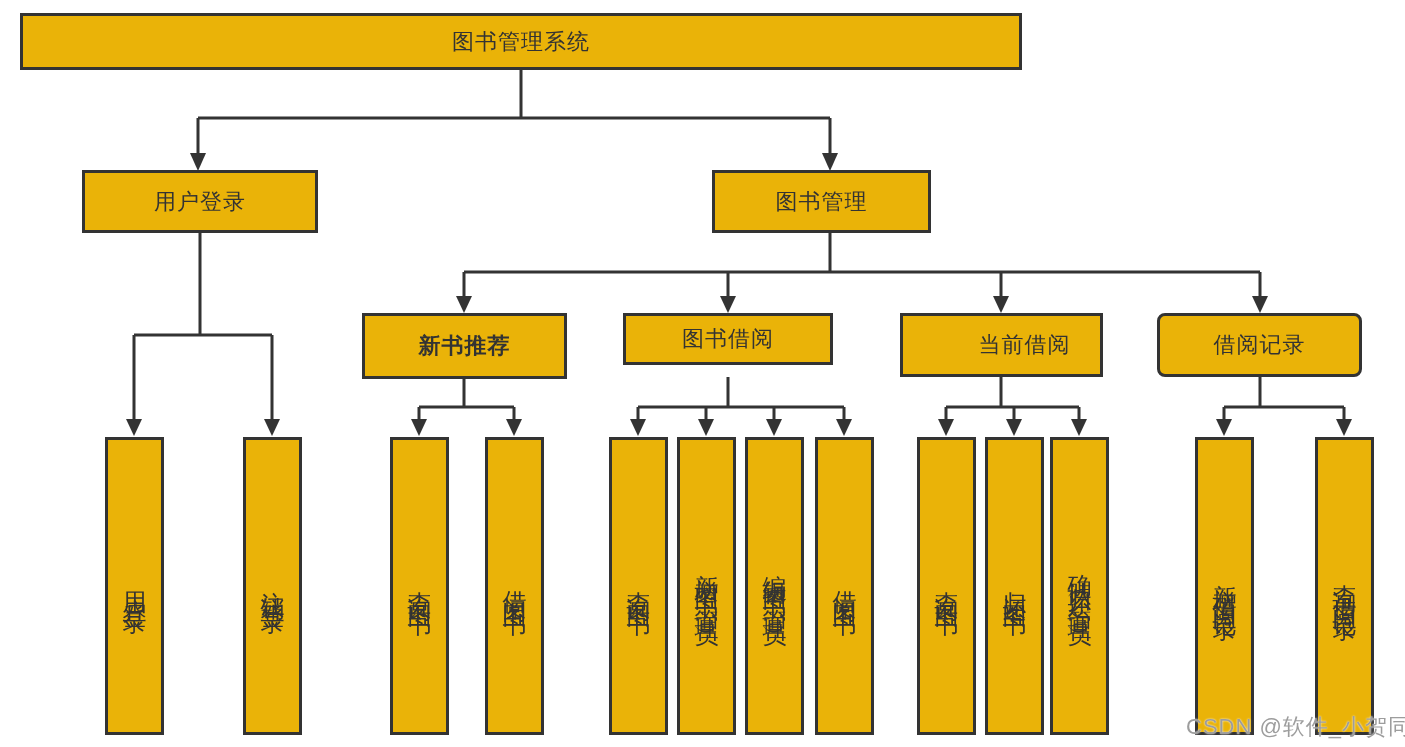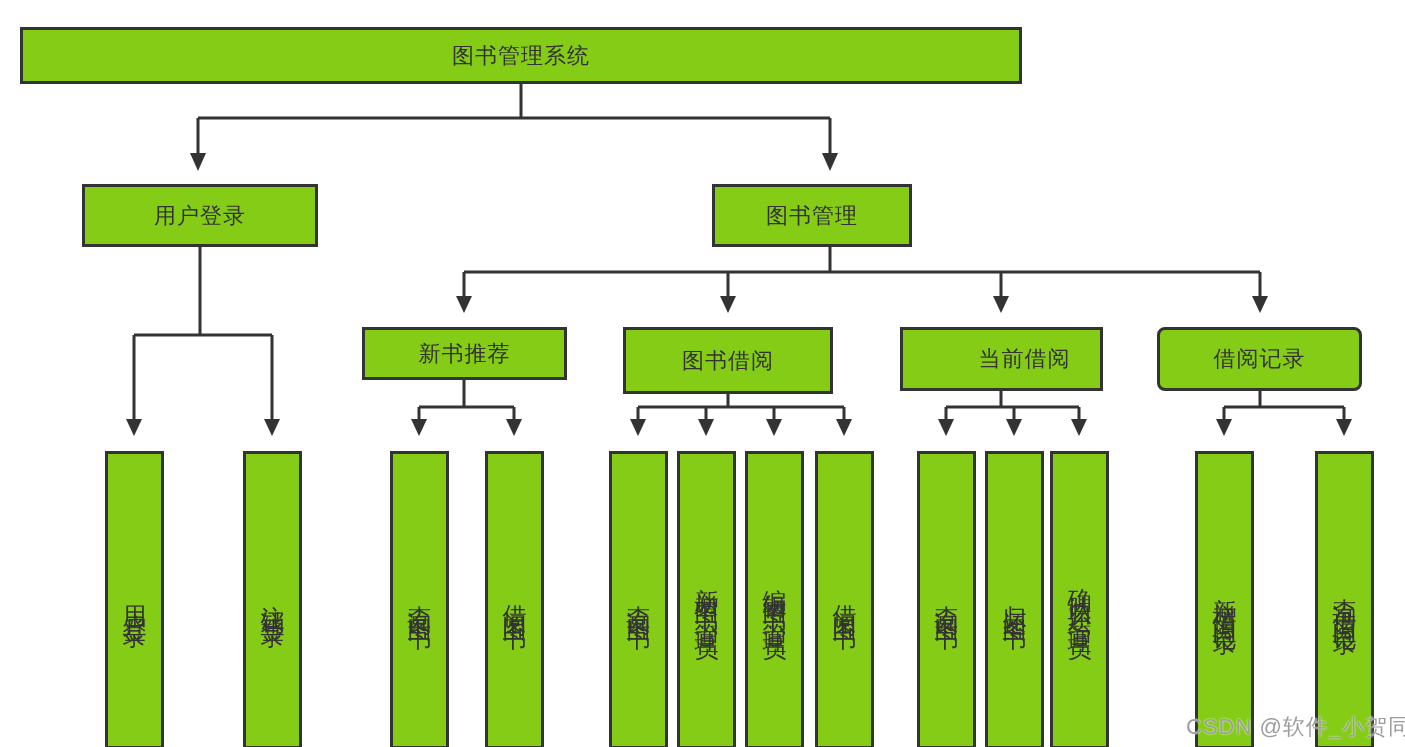--- a/index.html
+++ b/index.html
@@ -20,26 +20,25 @@
     position: absolute;
     left: 0;
     top: 0;
     width: 1405px;
     height: 747px;
   }
   .node {
     position: absolute;
     box-sizing: border-box;
     border: 3px solid #333333;
-    background: #84cc16;
+    background: #eab308;
     display: flex;
     align-items: center;
     justify-content: center;
     text-align: center;
-    margin-top: 14px;
   }
   .hnode {
     font-size: 22px;
     letter-spacing: 1px;
   }
   .vnode {
     width: 59px;
     height: 298px;
     top: 437px;
   }
@@ -103,28 +102,28 @@
     <polygon fill="#333333" stroke="none" points="1336,419 1352,419 1344,436"></polygon>
   </svg>
 
   <div class="node hnode" style="left:20px; top:13px; width:1002px; height:57px;">
     <span>图书管理系统</span>
   </div>
 
   <div class="node hnode" style="left:82px; top:170px; width:236px; height:63px;">
     <span>用户登录</span>
   </div>
-  <div class="node hnode" style="left:712px; top:170px; width:200px; height:63px;justify-content:center;">
+  <div class="node hnode" style="left:712px; top:170px; width:219px; height:63px;justify-content:center;">
     <span>图书管理</span>
   </div>
 
-  <div class="node hnode" style="left:362px; top:313px; width:205px; height:53px;">
+  <div class="node hnode" style="left:362px; top:313px; width:205px; height:66px;font-weight:bold;">
     <span>新书推荐</span>
   </div>
-  <div class="node hnode" style="left:623px; top:313px; width:210px; height:67px;">
+  <div class="node hnode" style="left:623px; top:313px; width:210px; height:52px;">
     <span>图书借阅</span>
   </div>
   <div class="node hnode" style="left:900px; top:313px; width:203px; height:64px;padding-left:46px;">
     <span>当前借阅</span>
   </div>
   <div class="node hnode" style="left:1157px; top:313px; width:205px; height:64px;border-radius:8px;">
     <span>借阅记录</span>
   </div>
 
   <div class="node vnode" style="left:105px;">

